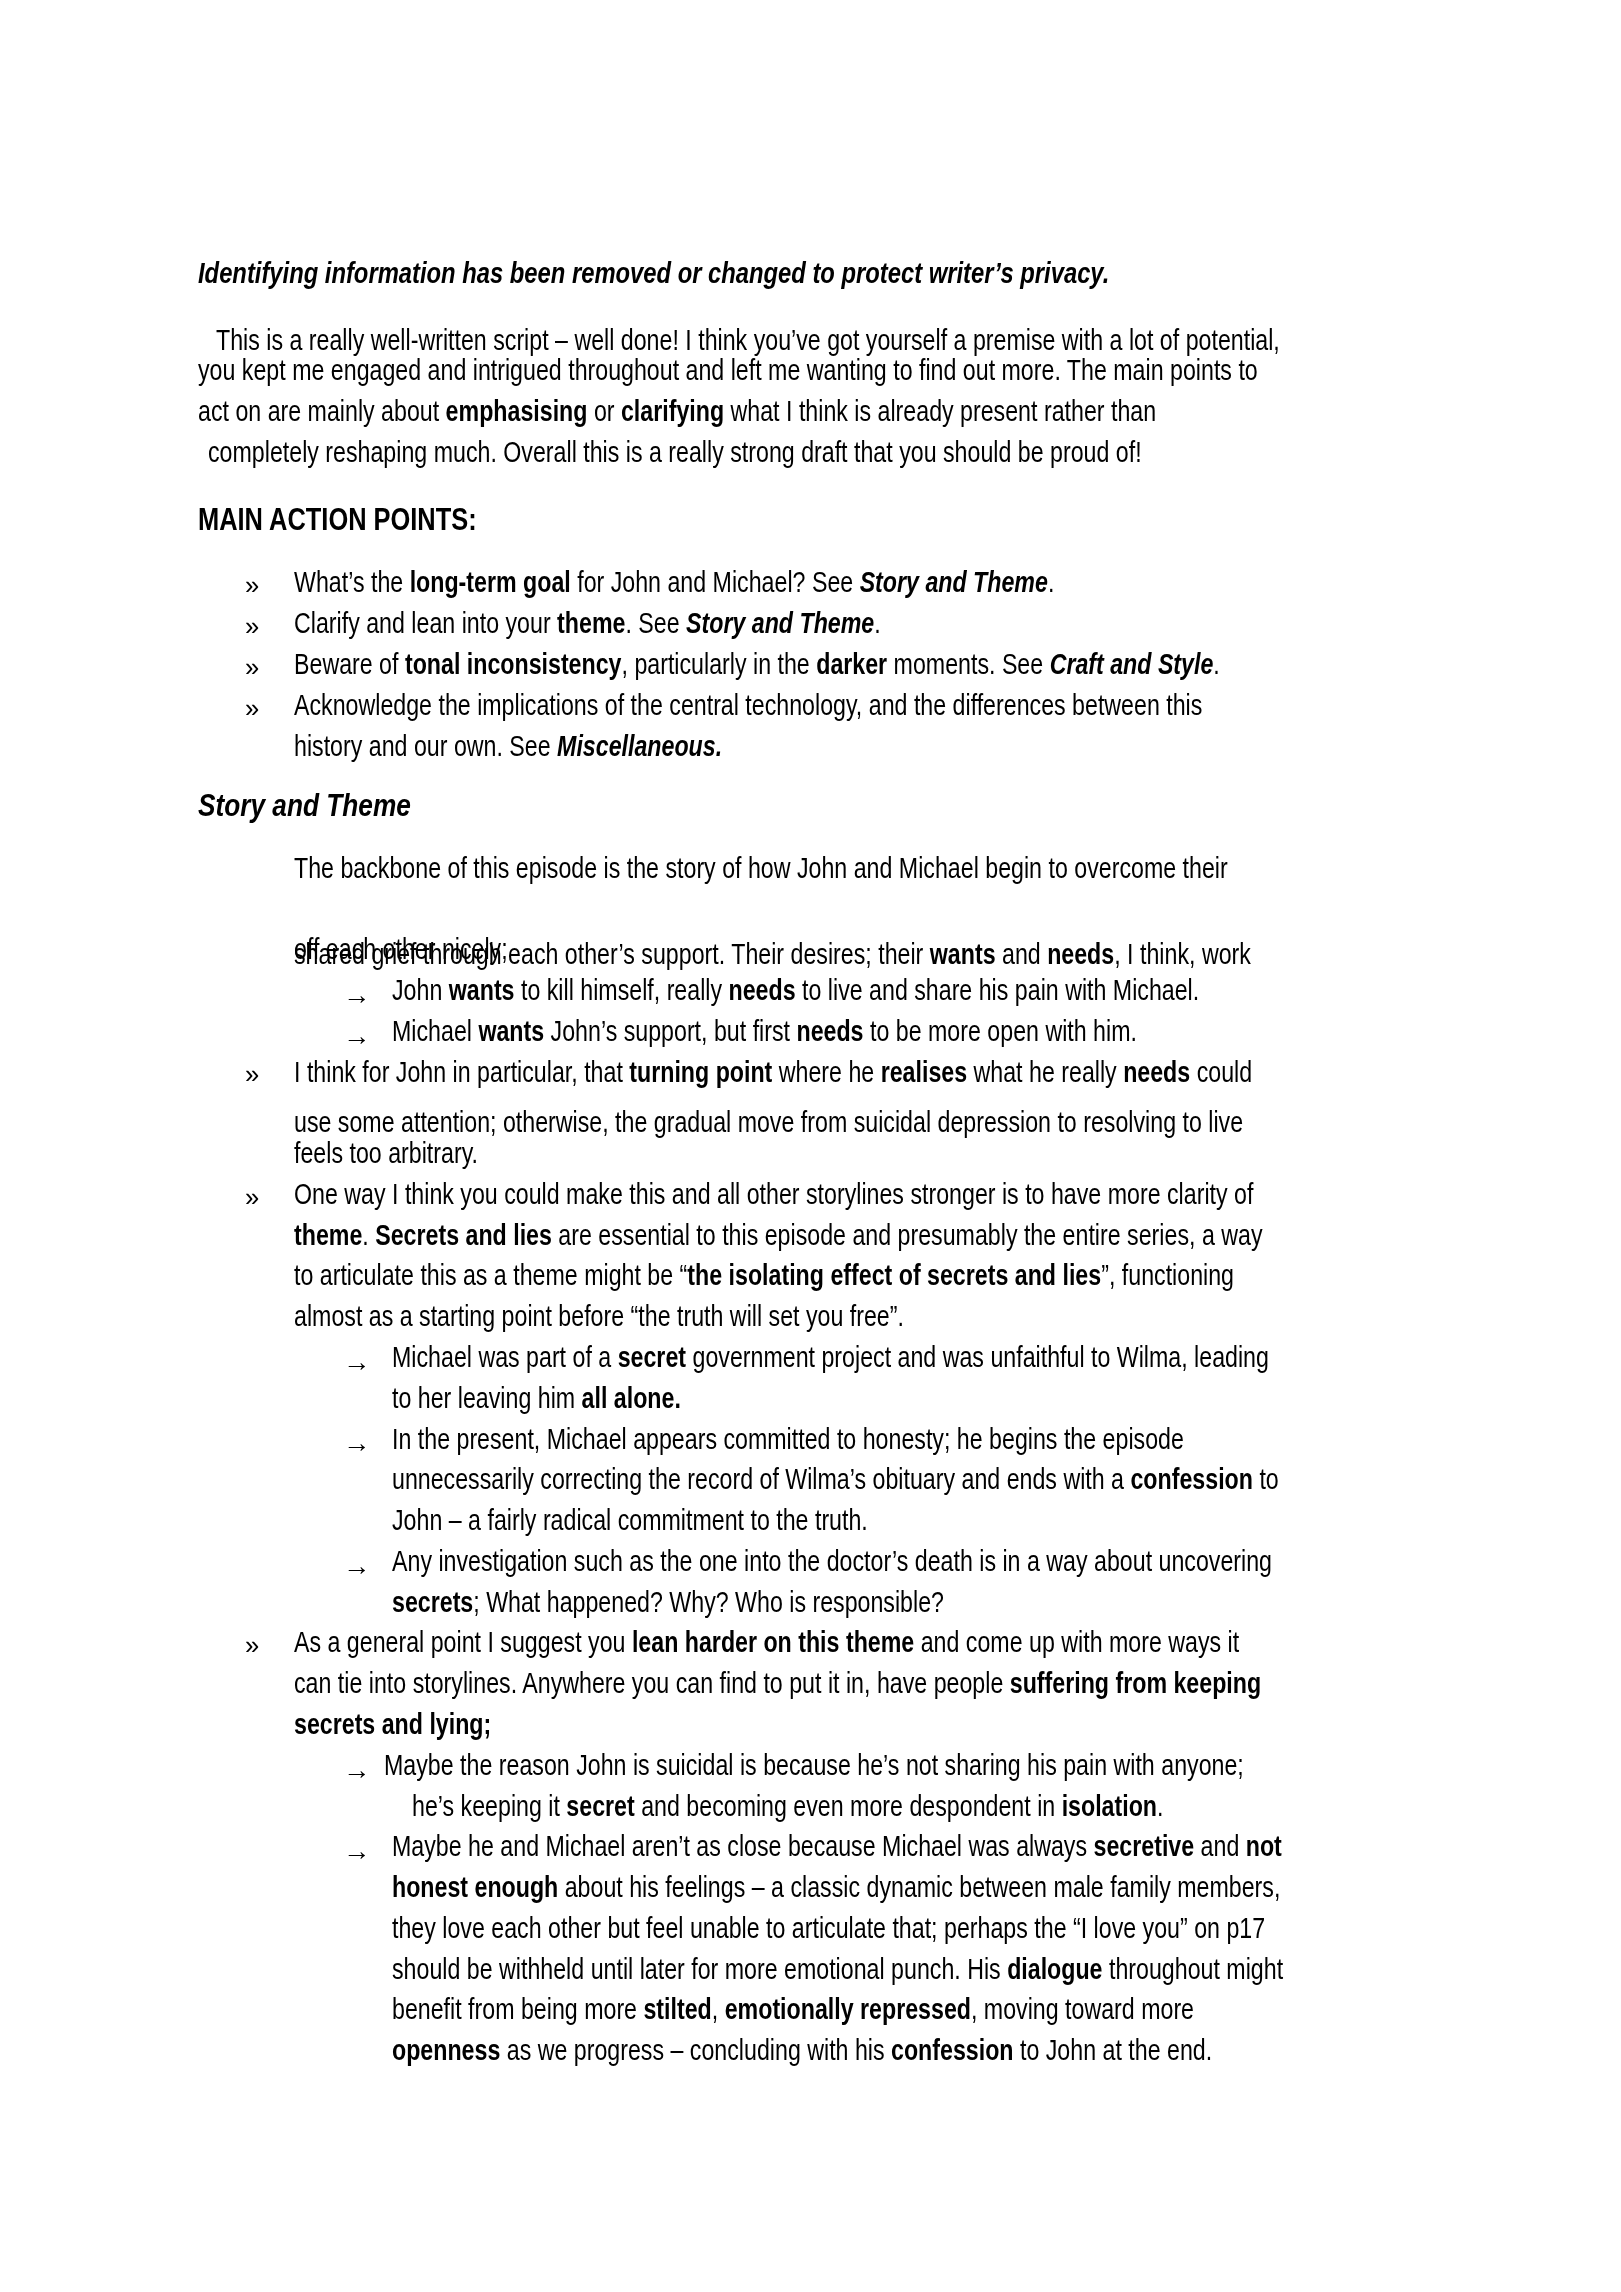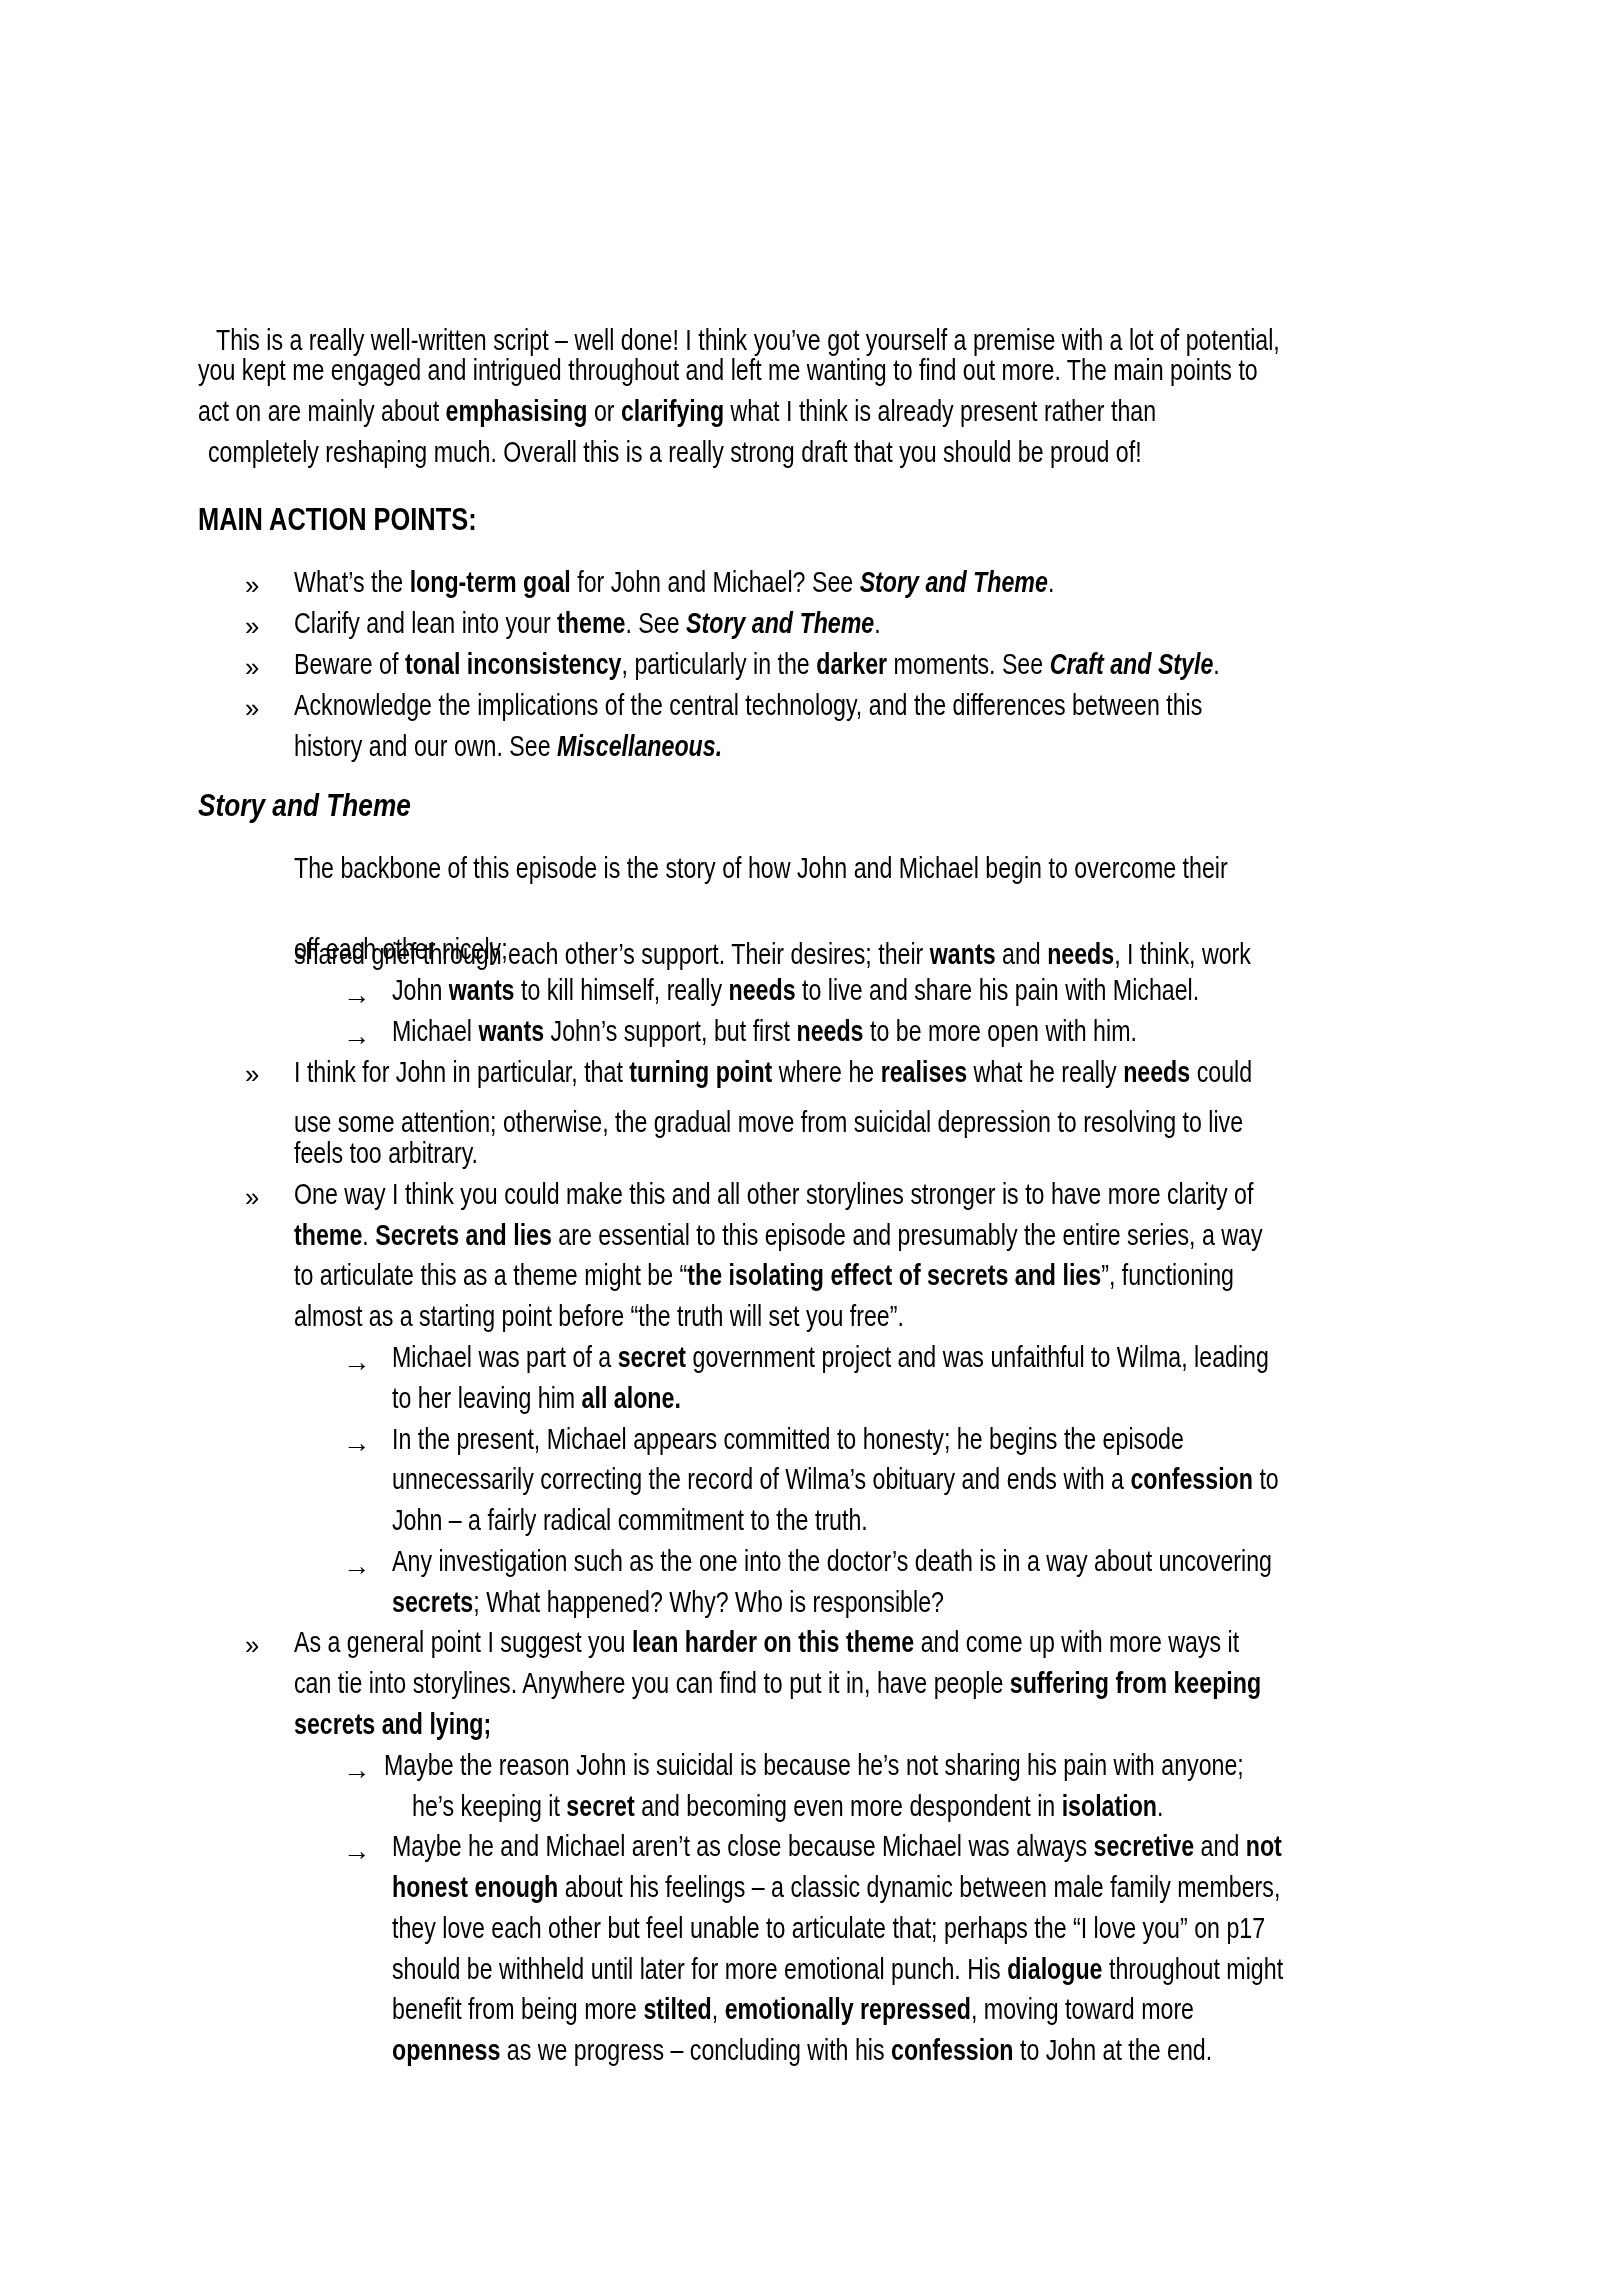--- a/index.html
+++ b/index.html
@@ -24,20 +24,23 @@
   .body .tx { font-size: 29px; }
   .marker {
     position: absolute; font-size: 25.5px; white-space: nowrap; line-height: 1;
   }
   .marker.arrow { font-size: 27.4px; }
 </style>
 </head>
 <body>
 
 <div id="doc">
+  <div class="ln subtitle" style="left:198px; top:259px;">
+    <span class="tx">Identifying information has been removed or changed to protect writer’s privacy.</span>
+  </div>
   <div id="intro">
       <div class="ln body" style="left: 216px; top: 316px; margin-top: 10px;"><span class="tx"><span>This is a really well-written script – well done! I think you’ve got yourself a premise with a lot of potential,</span></span></div>
       <div class="ln body" style="left: 198px; top: 356px;"><span class="tx"><span>you kept me engaged and intrigued throughout and left me wanting to find out more. The main points to</span></span></div>
       <div class="ln body" style="left: 198px; top: 397px;"><span class="tx"><span>act on are mainly about </span><span class="b">emphasising</span><span> or </span><span class="b">clarifying</span><span> what I think is already present rather than</span></span></div>
       <div class="ln body" style="left: 208px; top: 438px; text-align: right;"><span class="tx"><span>completely reshaping much. Overall this is a really strong draft that you should be proud of!</span></span></div>
     </div>
   <div class="ln heading" style="left:198px; top:504px;text-decoration:underline;">
     <span class="tx">MAIN ACTION POINTS:</span>
   </div>
   <div id="actions">

